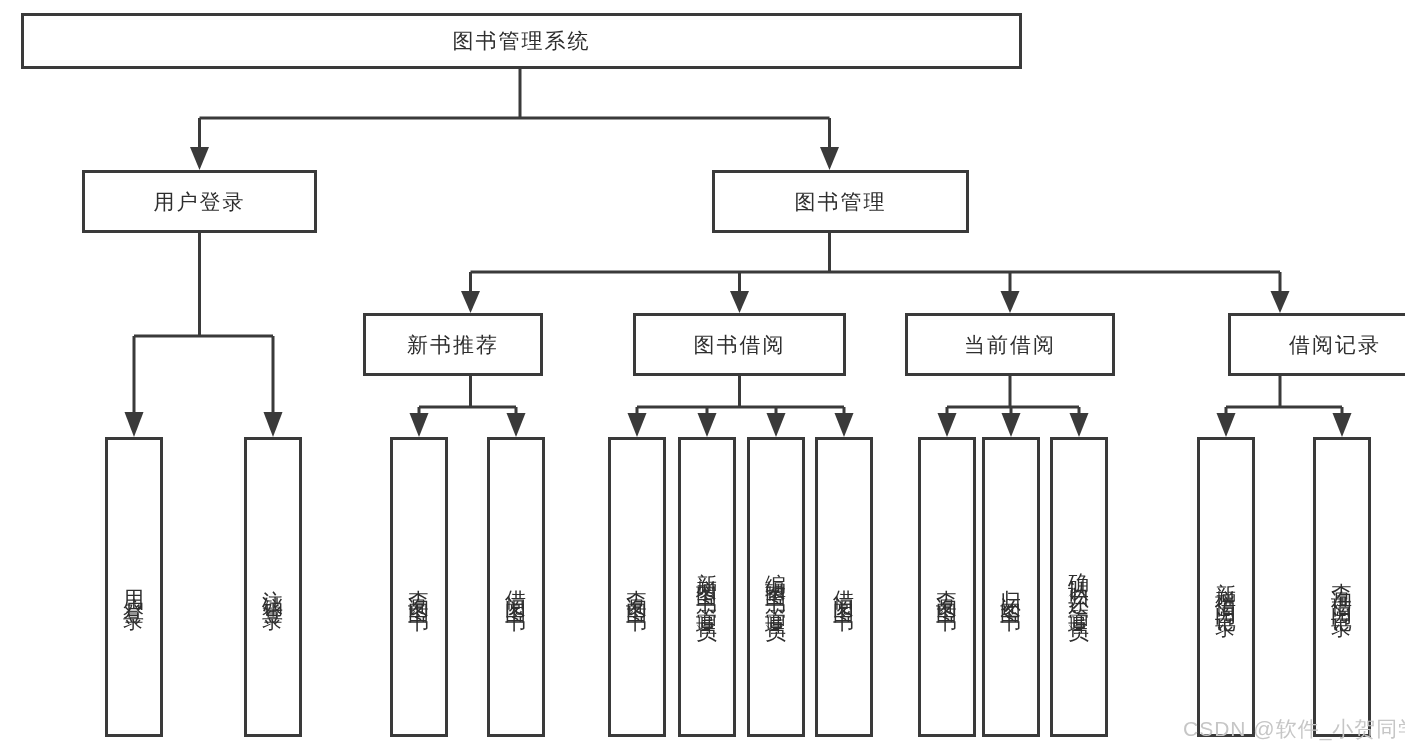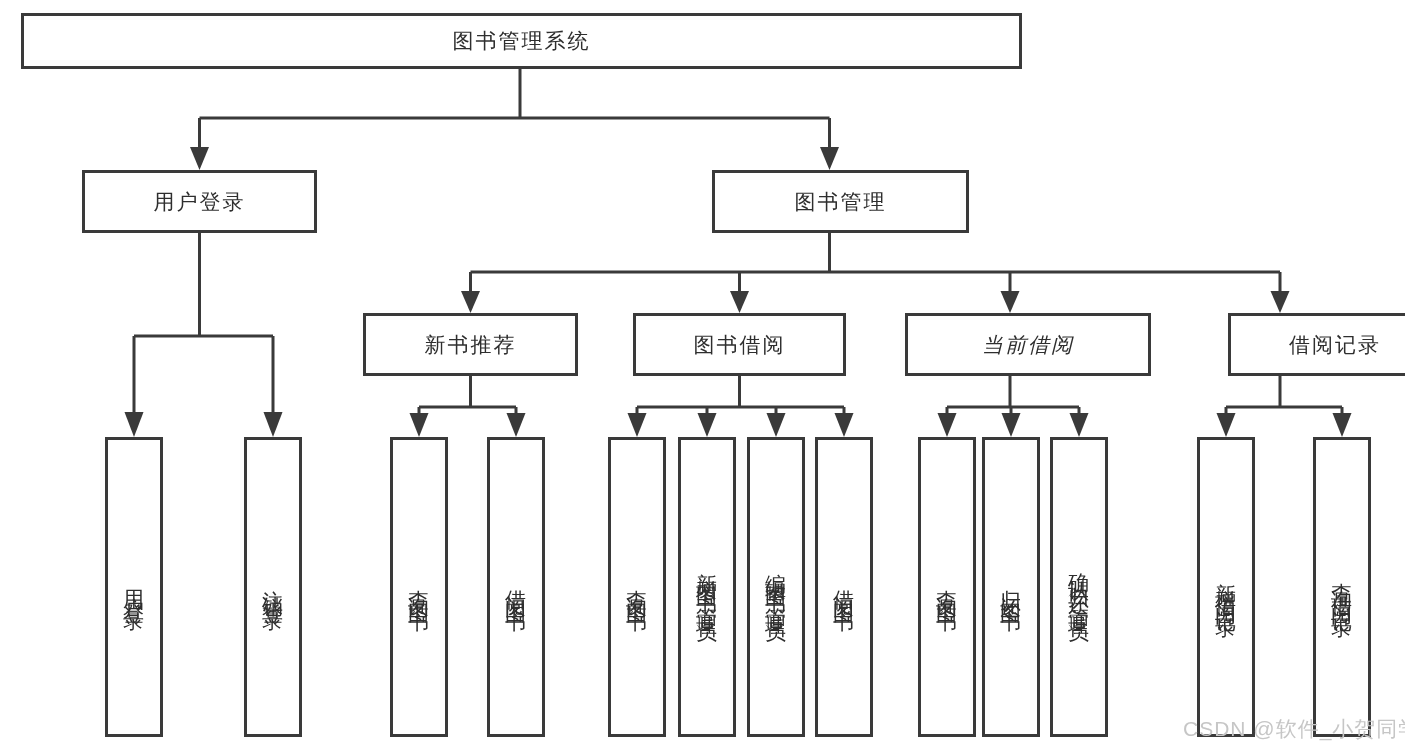--- a/index.html
+++ b/index.html
@@ -102,27 +102,27 @@
     <span>图书管理系统</span>
   </div>
 
   <div class="hbox" style="left:82px;top:170px;width:235px;height:63px;">
     <span>用户登录</span>
   </div>
   <div class="hbox" style="left:712px;top:170px;width:257px;height:63px;">
     <span>图书管理</span>
   </div>
 
-  <div class="hbox" style="left:363px;top:313px;width:215px;height:63px;">
+  <div class="hbox" style="left:363px;top:313px;width:180px;height:63px;">
     <span>新书推荐</span>
   </div>
   <div class="hbox" style="left:633px;top:313px;width:213px;height:63px;font-family:Liberation Mono, monospace;">
     <span>图书借阅</span>
   </div>
-  <div class="hbox" style="left:905px;top:313px;width:246px;height:63px;font-style:italic;">
+  <div class="hbox" style="left:905px;top:313px;width:210px;height:63px;">
     <span>当前借阅</span>
   </div>
   <div class="hbox" style="left:1228px;top:313px;width:214px;height:63px;">
     <span>借阅记录</span>
   </div>
 
   <div class="vbox" style="left:105px;top:437px;">
     <span>用户登录</span>
   </div>
   <div class="vbox" style="left:244px;top:437px;">

